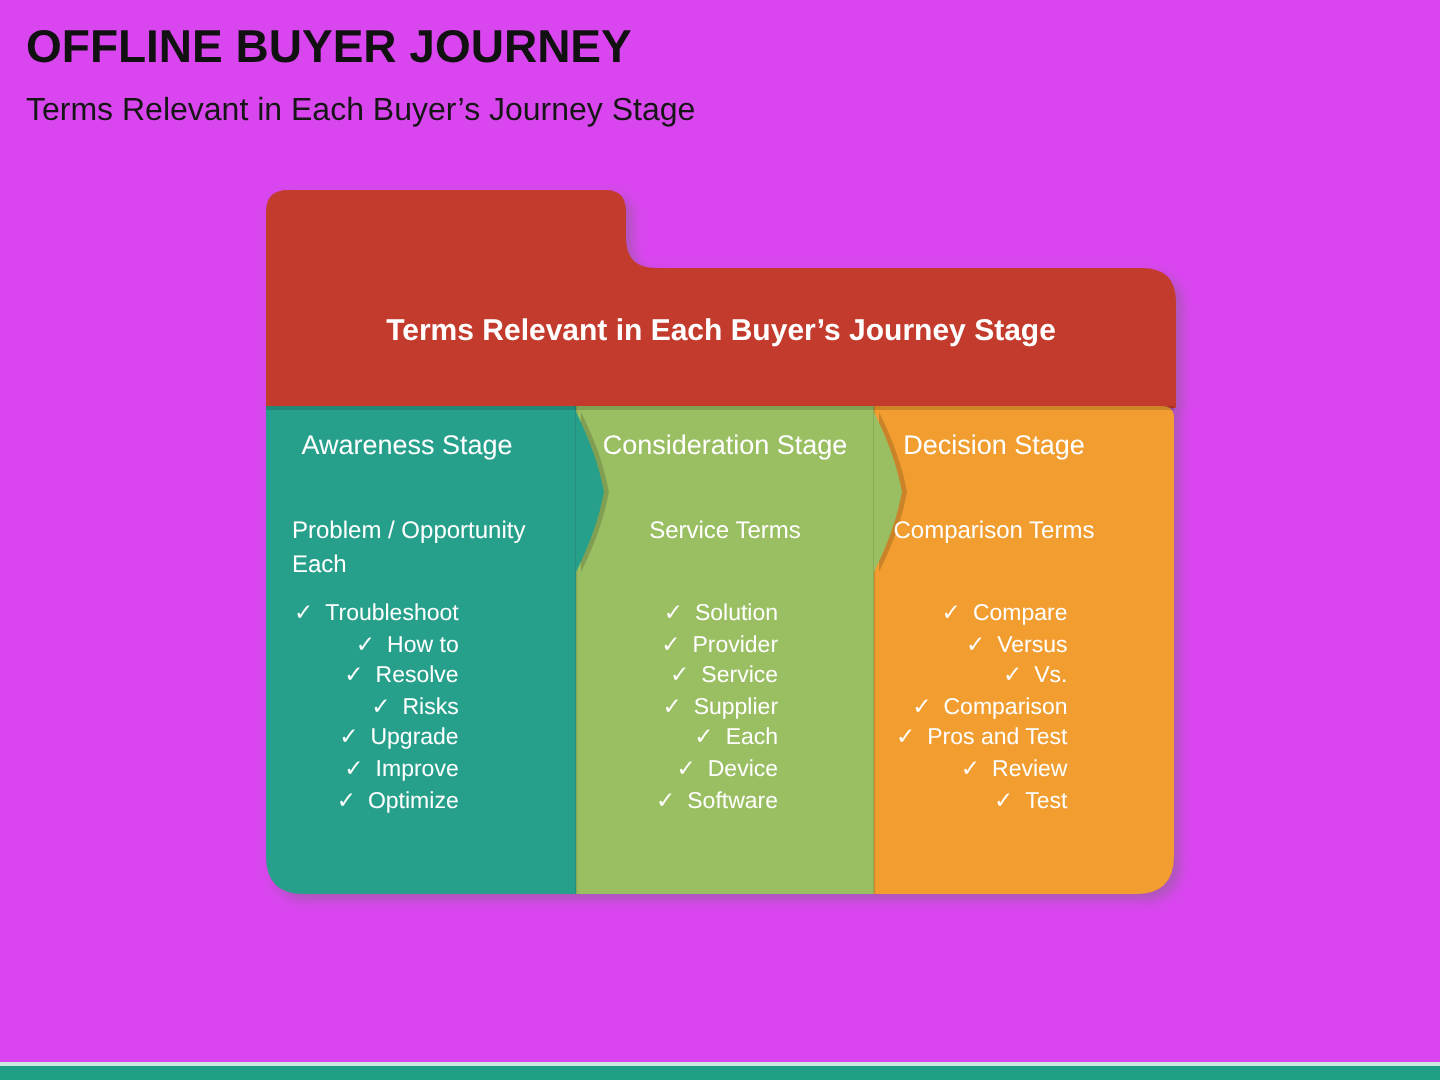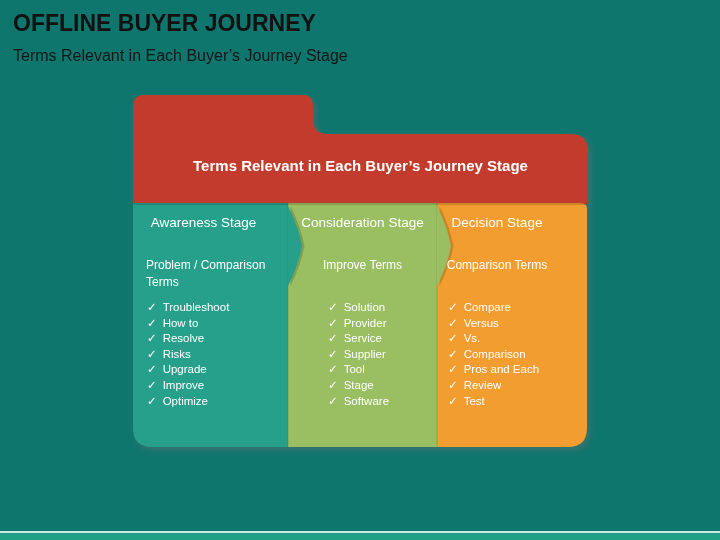--- a/index.html
+++ b/index.html
@@ -1,18 +1,18 @@
 <!DOCTYPE html>
 <html><head>
 <meta charset="utf-8">
 <style>
   html,body{margin:0;padding:0;background:#ffffff;}
   .slide{
     position:relative;width:720px;height:540px;overflow:hidden;
-    background:#0f766e;font-family:"Liberation Sans",sans-serif;
+    background:#d946ef;font-family:"Liberation Sans",sans-serif;
   }
   .title{
     position:absolute;left:13px;top:10px;margin:0;
     font-size:23px;font-weight:bold;color:#111;letter-spacing:0;
   }
   .subtitle{
     position:absolute;left:13px;top:47px;
     font-size:16px;color:#161616;
   }
   .fig-svg{position:absolute;left:0;top:0;filter:drop-shadow(3px 3px 3px rgba(110,110,110,0.45));}
@@ -21,21 +21,21 @@
     text-align:center;font-size:15px;font-weight:bold;color:#ffffff;
   }
   .col{position:absolute;top:203px;height:244px;color:#fff;}
   .col-1{left:133px;width:141px;}
   .col-2{left:288px;width:149px;}
   .col-3{left:437px;width:120px;}
   .stage{position:absolute;top:12px;left:0;width:100%;text-align:center;font-size:13.5px;}
   .subhead{position:absolute;top:54px;font-size:12px;line-height:17px;}
   .subhead.align-left{left:13px;right:6px;text-align:left;}
   .subhead.align-center{left:0;width:100%;text-align:center;}
-  .terms{position:absolute;top:97px;left:0;margin:0;list-style:none;}
+  .terms{position:absolute;top:97px;left:0;margin:0;list-style:none;text-align:right;}
   .col-1 .terms{padding-left:14px;}
   .col-2 .terms{}
   .col-3 .terms{padding-left:11px;}
   .terms li{font-size:11.5px;line-height:15.6px;white-space:nowrap;}
   .ck{margin-right:6px;}
   .footer-bar{
     position:absolute;left:0;right:0;bottom:0;height:7px;
     border-top:2px solid #cde8e0;background:#1f9f83;
   }
 </style>
@@ -63,54 +63,54 @@
     <path fill="rgba(0,0,0,0.16)" d="M 290.5 206 Q 301 227 304.5 246 Q 301 265 290.5 286 Z"></path>
     <path d="M 288 206 Q 298.5 227 302 246 Q 298.5 265 288 286 Z" fill="#27a08b"></path>
     <path fill="rgba(0,0,0,0.16)" d="M 439.5 206 Q 450 227 453.5 246 Q 450 265 439.5 286 Z"></path>
     <path d="M 437 206 Q 447.5 227 451 246 Q 447.5 265 437 286 Z" fill="#9abe62"></path>
   </svg>
 
   <div class="banner-label">Terms Relevant in Each Buyer’s Journey Stage</div>
 
   <div class="col col-1">
     <div class="stage">Awareness Stage</div>
-    <div class="subhead align-left">Problem / Comparison Terms</div>
+    <div class="subhead align-left">Problem / Opportunity Each</div>
     <ul class="terms">
       <li><span class="ck">✓</span><span>Troubleshoot</span></li>
       <li><span class="ck">✓</span><span>How to</span></li>
       <li><span class="ck">✓</span><span>Resolve</span></li>
       <li><span class="ck">✓</span><span>Risks</span></li>
       <li><span class="ck">✓</span><span>Upgrade</span></li>
       <li><span class="ck">✓</span><span>Improve</span></li>
       <li><span class="ck">✓</span><span>Optimize</span></li>
     </ul>
   </div>
 
   <div class="col col-2">
     <div class="stage">Consideration Stage</div>
-    <div class="subhead align-center">Improve Terms</div>
+    <div class="subhead align-center">Service Terms</div>
     <ul class="terms">
       <li><span class="ck">✓</span><span>Solution</span></li>
       <li><span class="ck">✓</span><span>Provider</span></li>
       <li><span class="ck">✓</span><span>Service</span></li>
       <li><span class="ck">✓</span><span>Supplier</span></li>
-      <li><span class="ck">✓</span><span>Tool</span></li>
-      <li><span class="ck">✓</span><span>Stage</span></li>
+      <li><span class="ck">✓</span><span>Each</span></li>
+      <li><span class="ck">✓</span><span>Device</span></li>
       <li><span class="ck">✓</span><span>Software</span></li>
     </ul>
   </div>
 
   <div class="col col-3">
     <div class="stage">Decision Stage</div>
     <div class="subhead align-center">Comparison Terms</div>
     <ul class="terms">
       <li><span class="ck">✓</span><span>Compare</span></li>
       <li><span class="ck">✓</span><span>Versus</span></li>
       <li><span class="ck">✓</span><span>Vs.</span></li>
       <li><span class="ck">✓</span><span>Comparison</span></li>
-      <li><span class="ck">✓</span><span>Pros and Each</span></li>
+      <li><span class="ck">✓</span><span>Pros and Test</span></li>
       <li><span class="ck">✓</span><span>Review</span></li>
       <li><span class="ck">✓</span><span>Test</span></li>
     </ul>
   </div>
 
   <div class="footer-bar" style="background: rgb(31, 159, 131);"></div>
 </div>
 
 </body></html>

